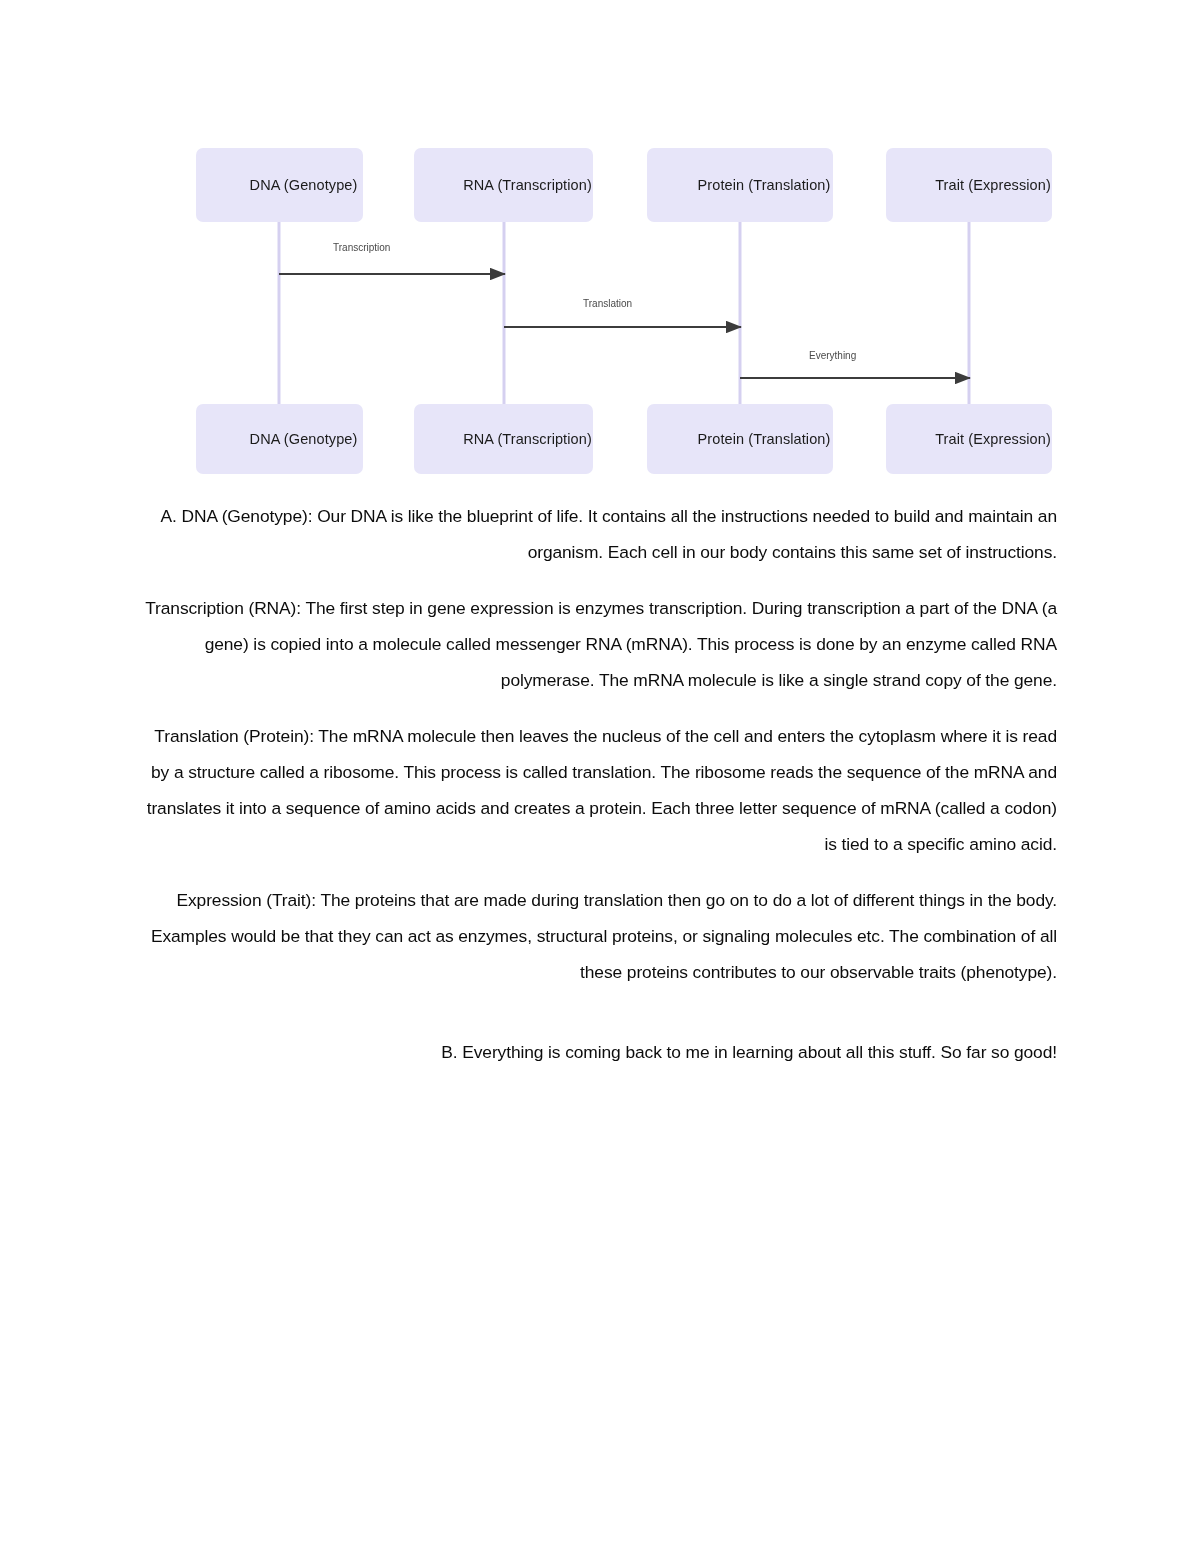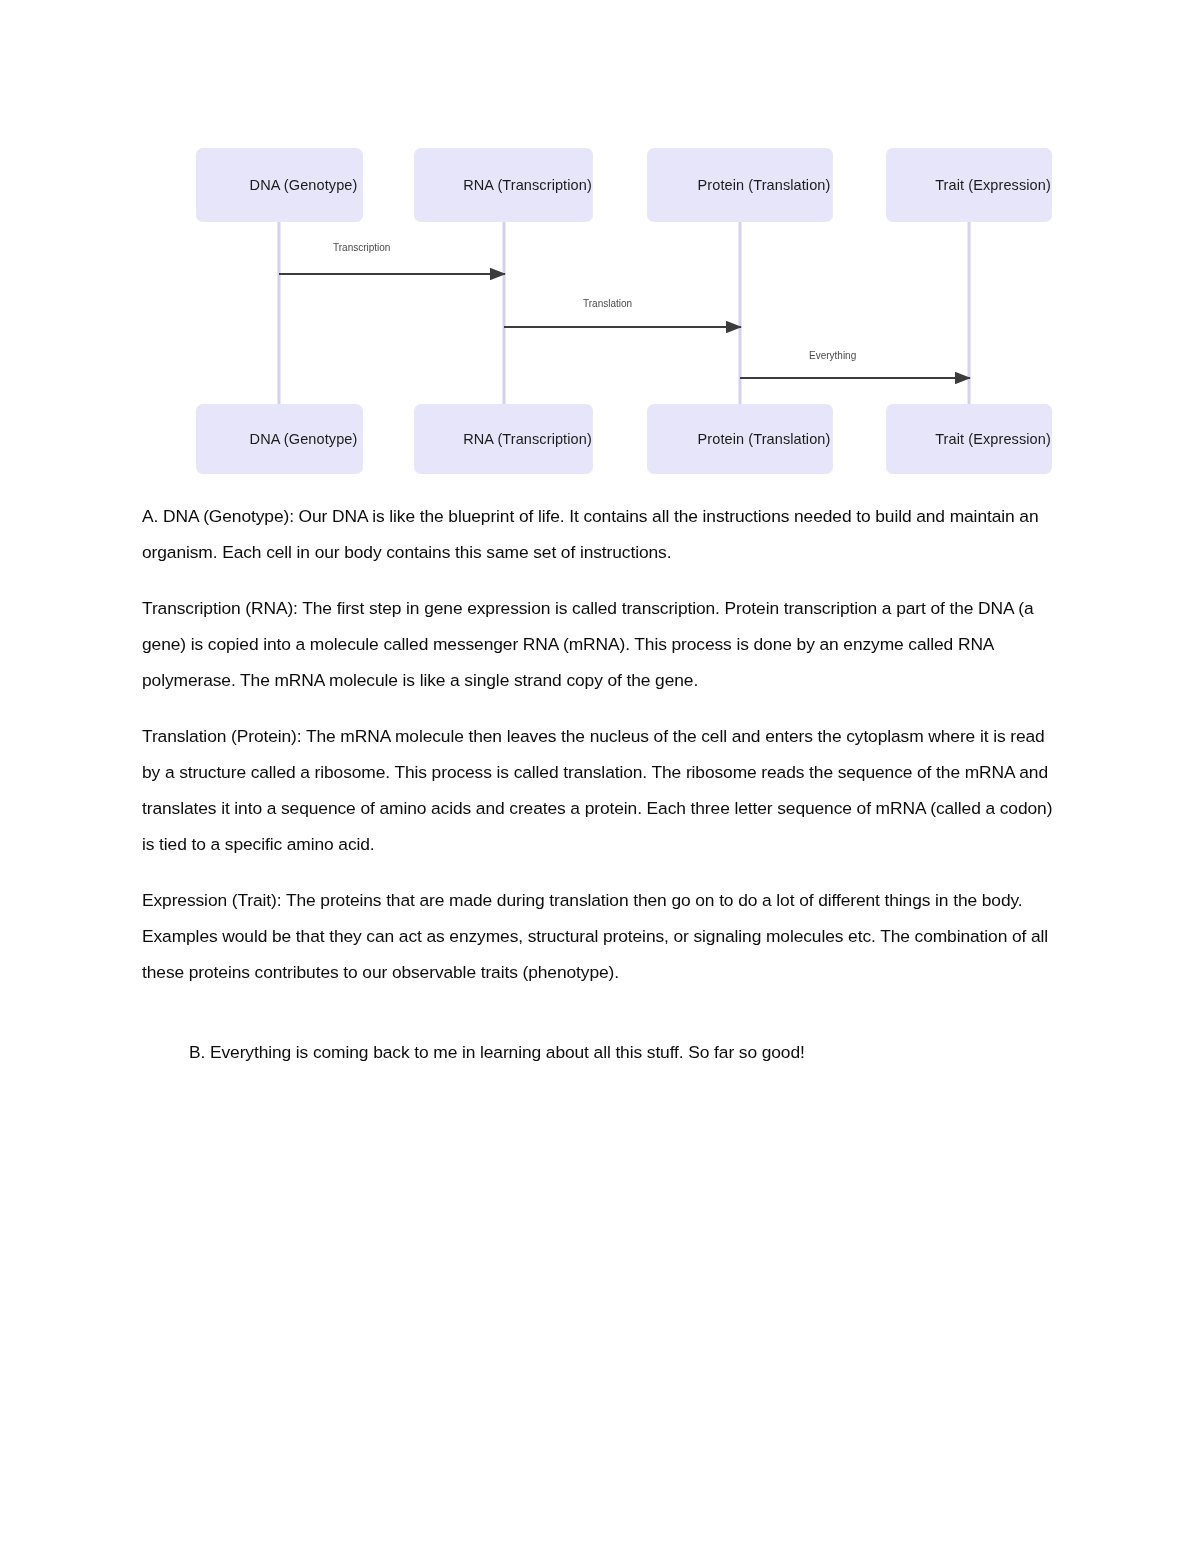--- a/index.html
+++ b/index.html
@@ -65,21 +65,21 @@
     left: 142px;
     top: 498px;
     width: 915px;
   }
   .para {
     font-family: "Liberation Sans", sans-serif;
     font-size: 17.4px;
     line-height: 36px;
     color: #0c0c0c;
     margin: 0 0 20px 0;
-    text-align: left;
+    text-align: right;
     letter-spacing: -0.1px;
   }
   .para.spaced-block {
     margin-top: 44px;
     margin-left: 47px;
   }
 </style>
 </head>
 <body>
 
@@ -142,20 +142,20 @@
 
   <span class="msg-label" style="left:575px; top:298px;margin-left:8px;">Translation</span>
 
   <span class="msg-label" style="left:809px; top:350px;">Everything</span>
 
 </div>
 
 <div id="document-body">
   <p class="para">A. DNA (Genotype): Our DNA is like the blueprint of life. It contains all the instructions needed to build and maintain an organism. Each cell in our body contains this same set of instructions.</p>
 
-  <p class="para">Transcription (RNA): The first step in gene expression is called transcription. Protein transcription a part of the DNA (a gene) is copied into a molecule called messenger RNA (mRNA). This process is done by an enzyme called RNA polymerase. The mRNA molecule is like a single strand copy of the gene.</p>
+  <p class="para">Transcription (RNA): The first step in gene expression is enzymes transcription. During transcription a part of the DNA (a gene) is copied into a molecule called messenger RNA (mRNA). This process is done by an enzyme called RNA polymerase. The mRNA molecule is like a single strand copy of the gene.</p>
 
   <p class="para">Translation (Protein): The mRNA molecule then leaves the nucleus of the cell and enters the cytoplasm where it is read by a structure called a ribosome. This process is called translation. The ribosome reads the sequence of the mRNA and translates it into a sequence of amino acids and creates a protein. Each three letter sequence of mRNA (called a codon) is tied to a specific amino acid.</p>
 
   <p class="para">Expression (Trait): The proteins that are made during translation then go on to do a lot of different things in the body. Examples would be that they can act as enzymes, structural proteins, or signaling molecules etc. The combination of all these proteins contributes to our observable traits (phenotype).</p>
 
   <p class="para spaced-block">B. Everything is coming back to me in learning about all this stuff.  So far so good!</p>
 </div>
 
 </body></html>

